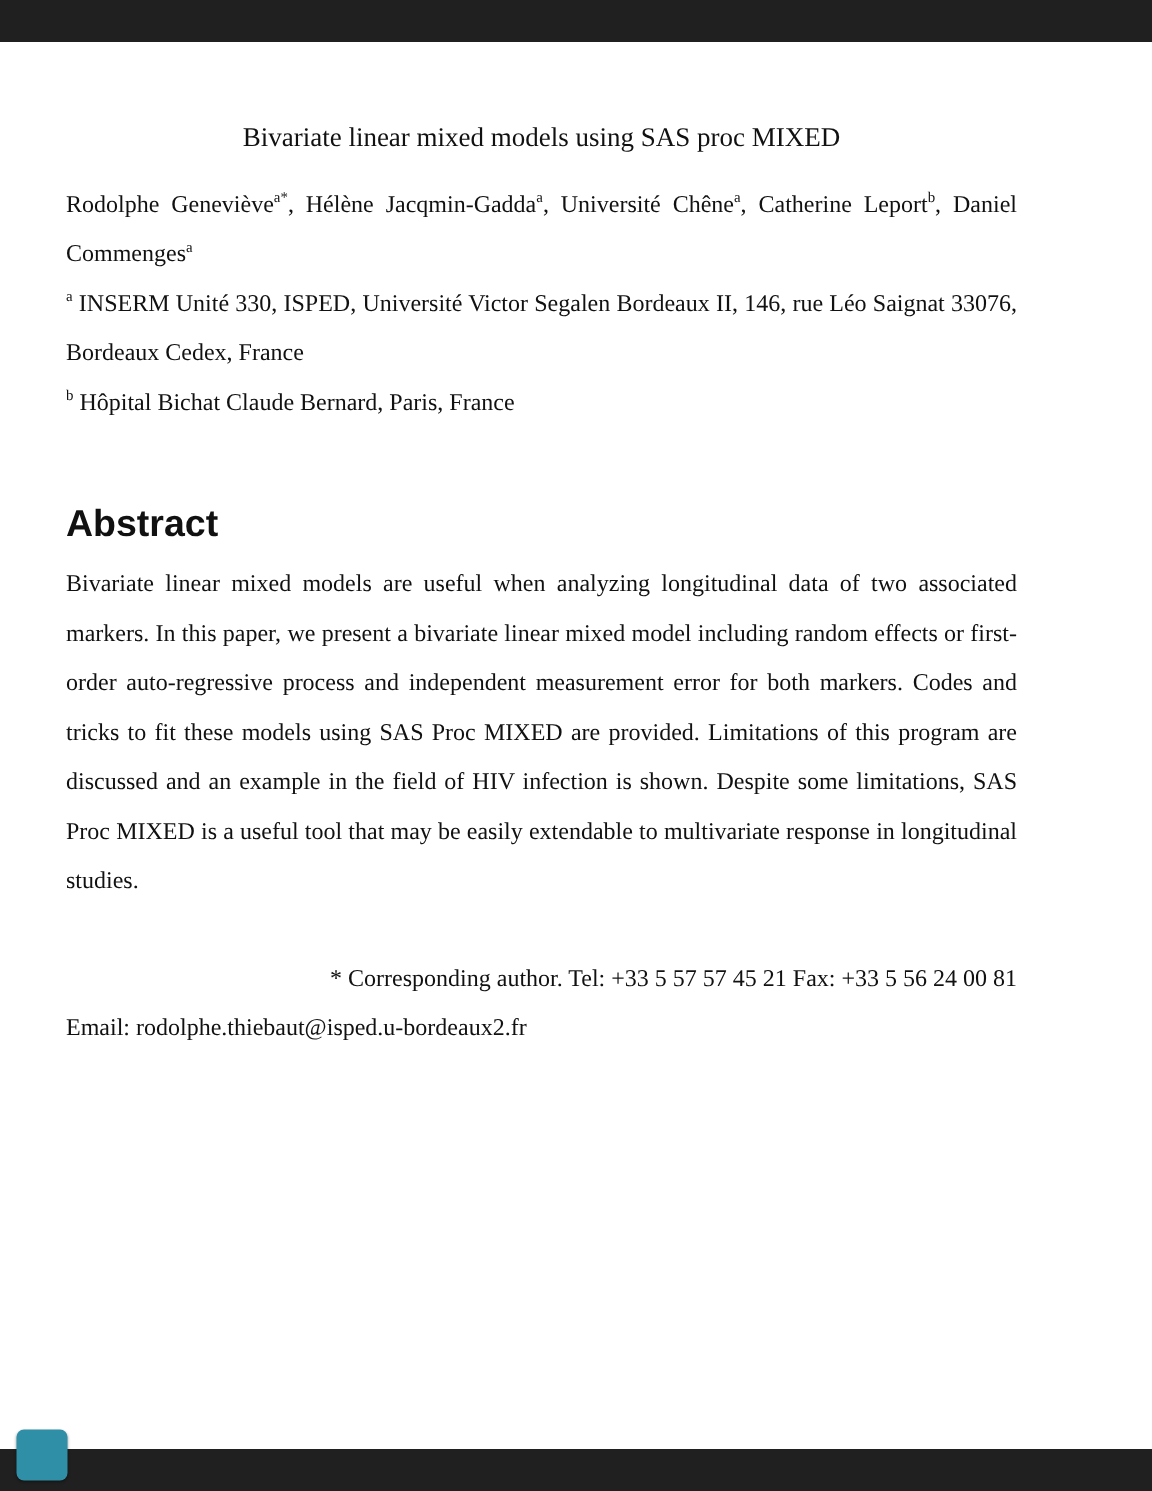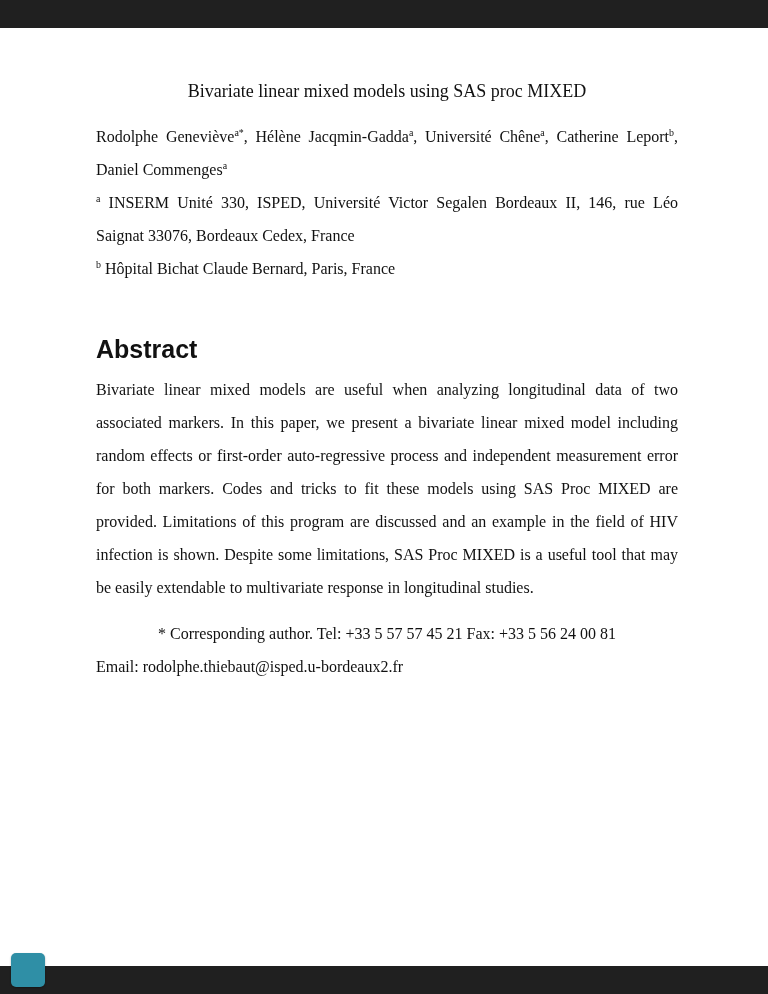--- a/index.html
+++ b/index.html
@@ -33,21 +33,21 @@
     width: 34px;
     height: 34px;
     border-radius: 5px;
     background: #2f8fa6;
     box-shadow: 0 1px 2px rgba(0,0,0,0.35);
     z-index: 5;
     cursor: pointer;
   }
   .page-content {
     position: relative;
-    padding: 78px 90px 0 96px;
+    padding: 78px 90px 0 44px;
     box-sizing: border-box;
   }
   .paper-title {
     font-size: 18px;
     line-height: 26px;
     text-align: center;
     margin: 0 0 16px 0;
     font-weight: normal;
   }
   .para {
@@ -68,22 +68,22 @@
     line-height: 24px;
     margin: 52px 0 12px 0;
   }
   .keywords {
     margin-top: 33px;
   }
   .keywords .kw-label {
     font-style: italic;
   }
   .contact {
-    margin-top: 13px;
-    text-align: center;
+    margin-top: 32px;
+    text-align: right;
   }
   .email-line {
     text-align: left;
   }
 </style>
 </head>
 <body>
 
 <div class="screen">
 

